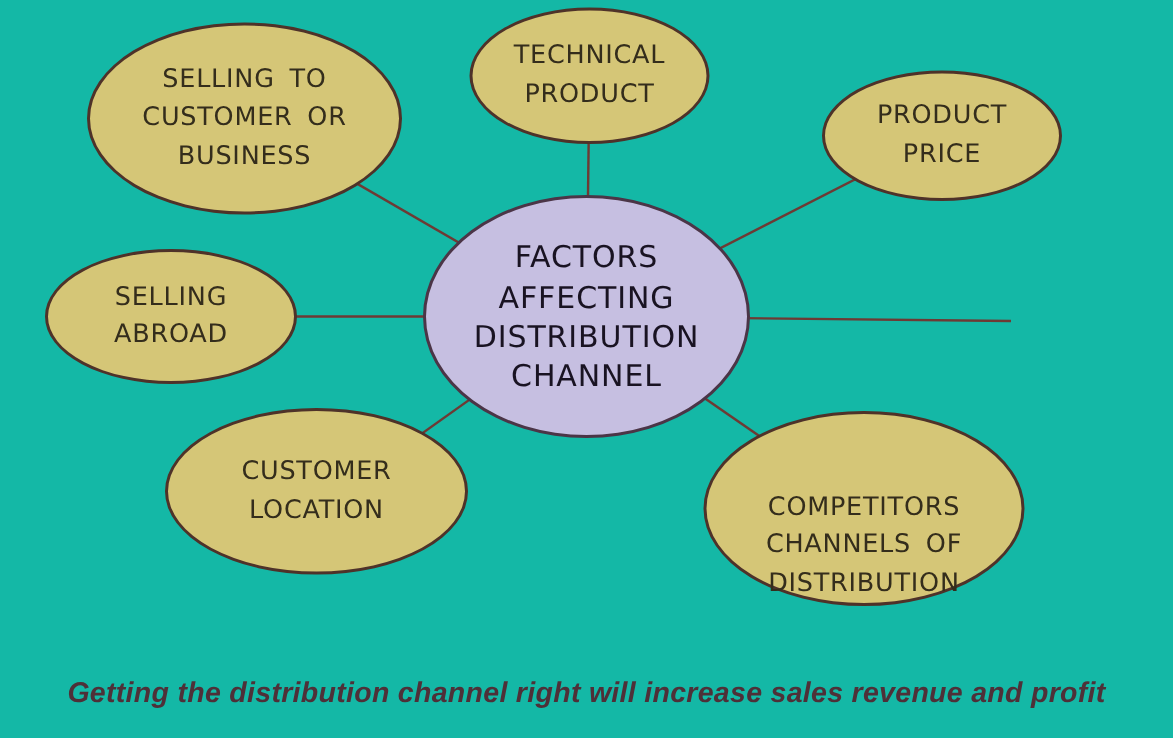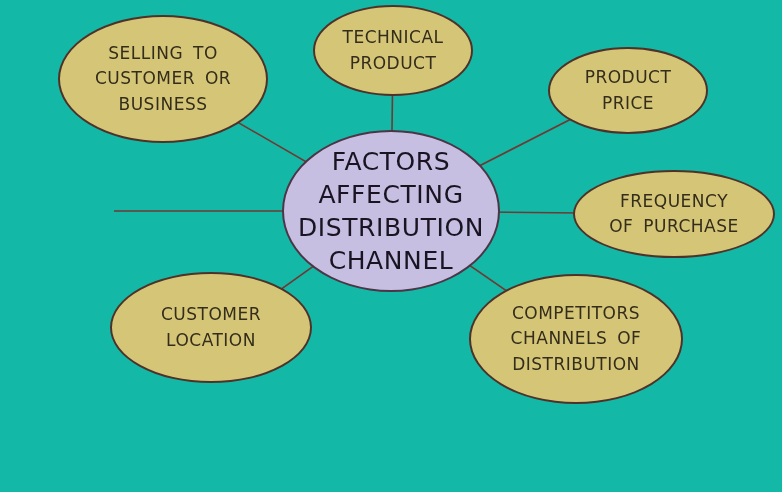--- a/index.html
+++ b/index.html
@@ -41,21 +41,21 @@
     color: var(--hub-text, #191322);
   }
   .node-label {
     white-space: pre-line;
     font-size: 17px;
     line-height: 1.5;
     letter-spacing: 0.5px;
     word-spacing: 4px;
   }
   .node.hub .node-label {
-    font-size: 25px;
+    font-size: 20px;
     line-height: 1.32;
     letter-spacing: 0.6px;
   }
   .caption {
     position: absolute;
     left: 0;
     top: 452px;
     width: 782px;
     text-align: center;
     font-family: "Liberation Sans", sans-serif;
@@ -92,38 +92,39 @@
   <div class="node factor" style="left:313px; top:5px; width:160px; height:91px;justify-content:center;">
     <div class="node-label">TECHNICAL
 PRODUCT</div>
   </div>
 
   <div class="node factor" style="left:548px; top:47px; width:160px; height:87px;">
     <div class="node-label">PRODUCT
 PRICE</div>
   </div>
 
-  <div class="node factor" style="left:573px; top:170px; width:202px; height:88px;">
-    <div class="node-label">FREQUENCY
-OF PURCHASE</div>
-  </div>
 
-  <div class="node factor" style="left:469px; top:274px; width:214px; height:130px;">
+  <div class="node factor" style="left:469px; top:274px; width:214px; height:130px;align-items:flex-end;">
     <div class="node-label">COMPETITORS
 CHANNELS OF
 DISTRIBUTION</div>
   </div>
 
   <div class="node factor" style="left:110px; top:272px; width:202px; height:111px;">
     <div class="node-label">CUSTOMER
 LOCATION</div>
   </div>
 
+  <div class="node factor" style="left:30px; top:166px; width:168px; height:90px;">
+    <div class="node-label">SELLING
+ABROAD</div>
+  </div>
 
   <div class="node hub" style="left:282px; top:130px; width:218px; height:162px;">
     <div class="node-label">FACTORS
 AFFECTING
 DISTRIBUTION
 CHANNEL</div>
   </div>
 
+  <div class="caption">Getting the distribution channel right will increase sales revenue and profit</div>
 
 </div>
 
 </body></html>

